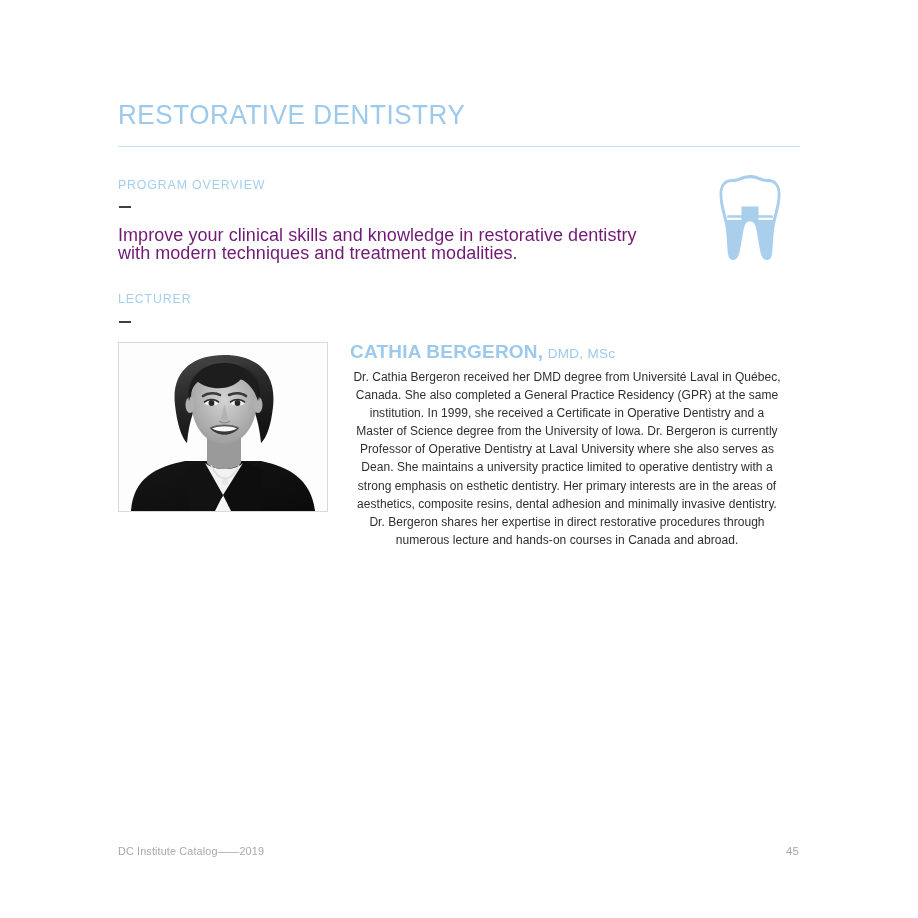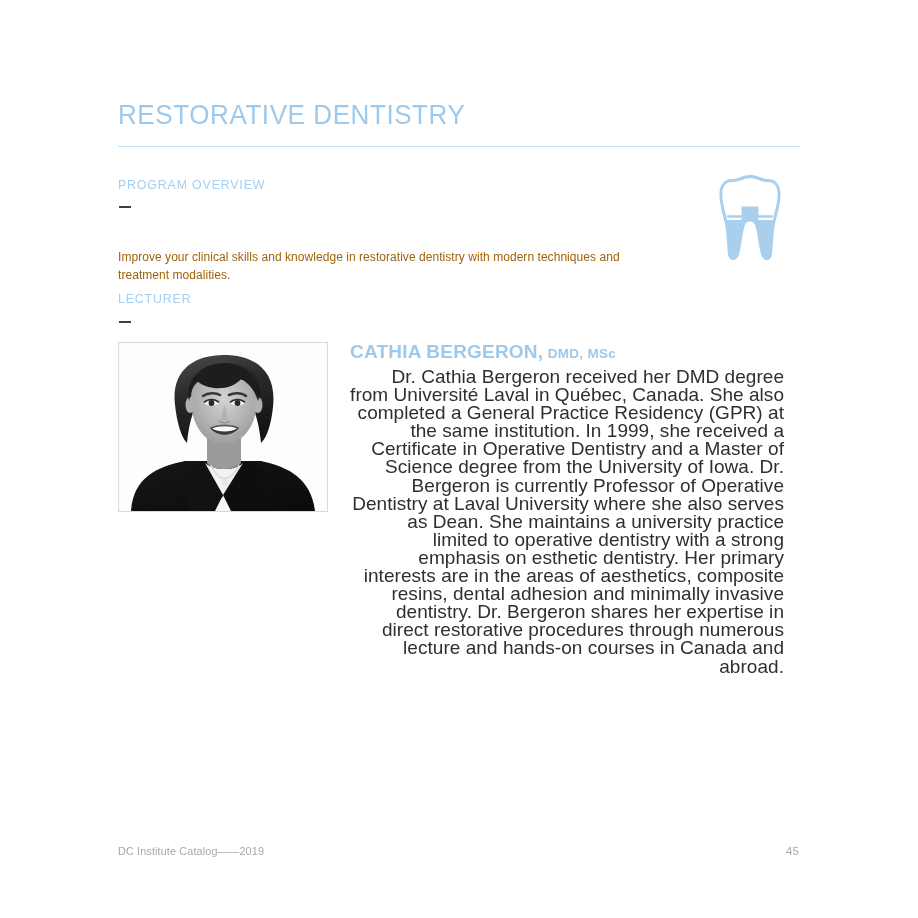--- a/index.html
+++ b/index.html
@@ -65,25 +65,24 @@
   }
   .dash-overview { left: 119px; top: 206px; }
   .dash-lecturer { left: 119px; top: 321px; }
 
   
   .overview-text {
     position: absolute;
     left: 118px;
     top: 226px;
     width: 520px;
-    font-size: 12px;
+    font-size: 18px;
     line-height: 18px;
-    color: #a16207;
+    color: #701a75;
     letter-spacing: 0.05px;
-    margin-top: 22px;
   }
 
   
   .tooth-icon {
     position: absolute;
     left: 718px;
     top: 172px;
     width: 64px;
     height: 90px;
   }
@@ -110,32 +109,32 @@
     color: #9cc9ec;
   }
   .lecturer-name .name {
     font-size: 19px;
     letter-spacing: 0.2px;
     font-weight: 700;
   }
   .lecturer-name .creds {
     font-size: 13.5px;
     letter-spacing: 0.3px;
-    font-weight: 700;
+    font-weight: 400;
   }
   .lecturer-bio {
     position: absolute;
     left: 350px;
     top: 368px;
     width: 434px;
-    font-size: 19px;
+    font-size: 12px;
     line-height: 18.1px;
     color: #2f2f2f;
     letter-spacing: 0.04px;
-    text-align: right;
+    text-align: center;
   }
 
   
   .footer-left {
     position: absolute;
     left: 118px;
     top: 845px;
     font-size: 11.5px;
     color: #a8a8a8;
     letter-spacing: 0.15px;

